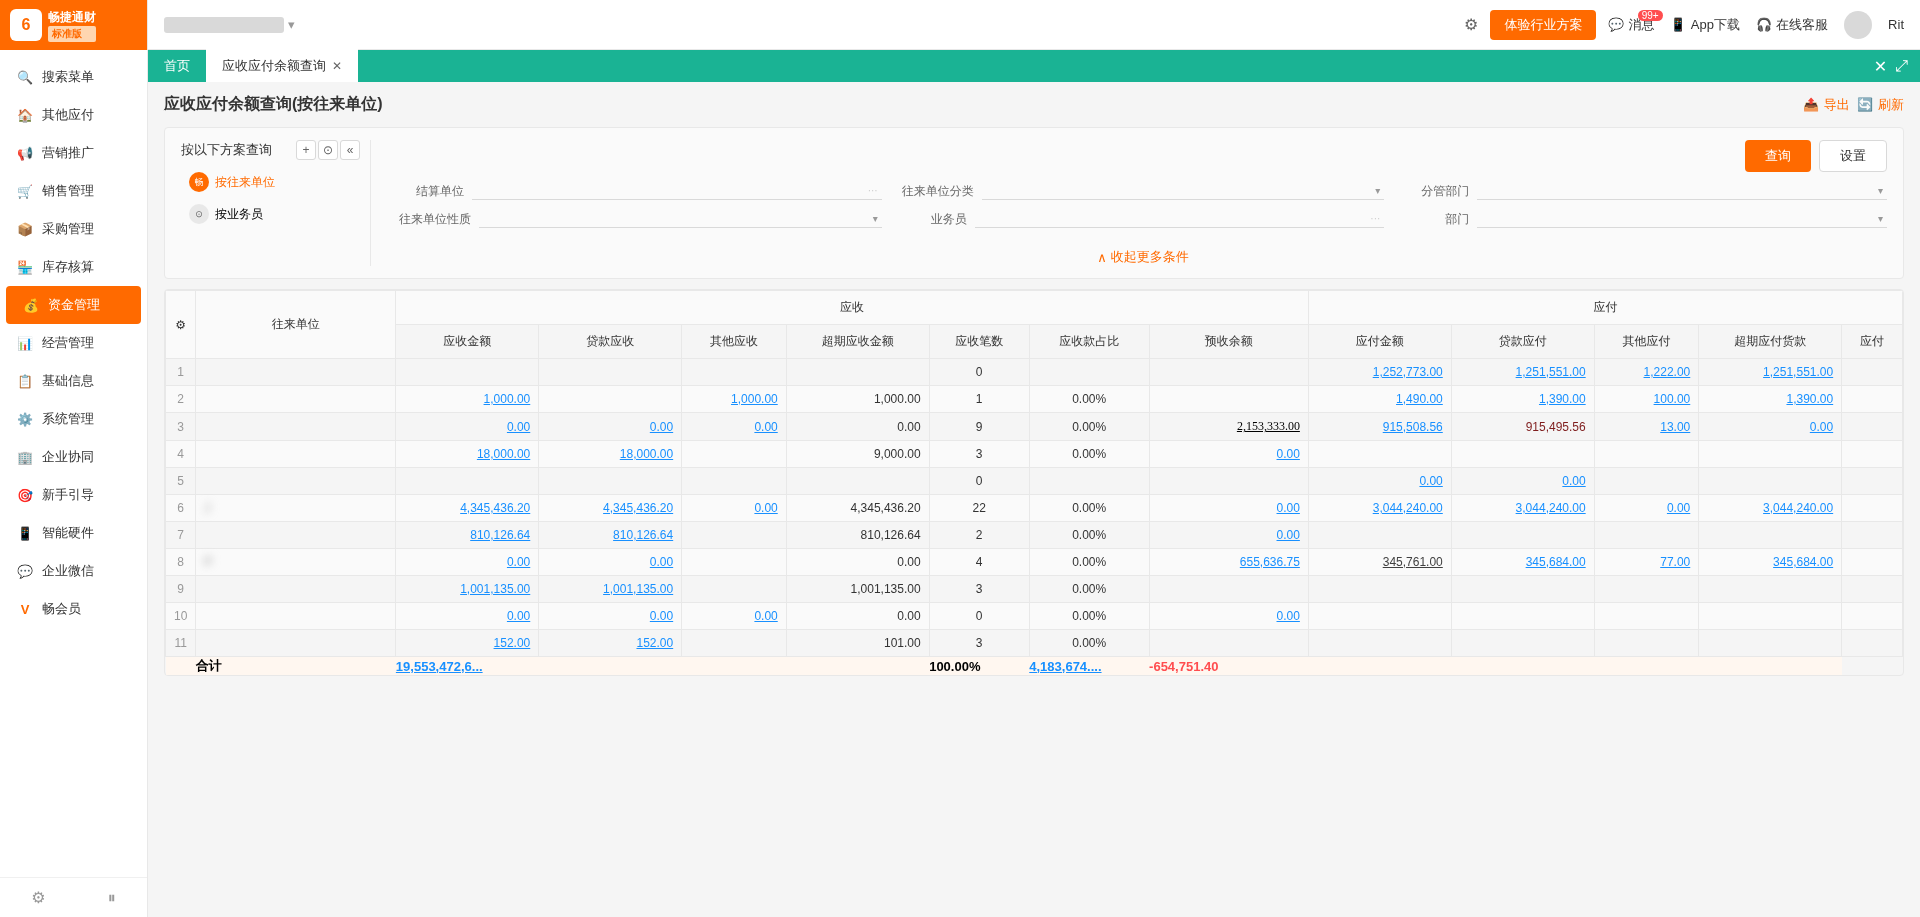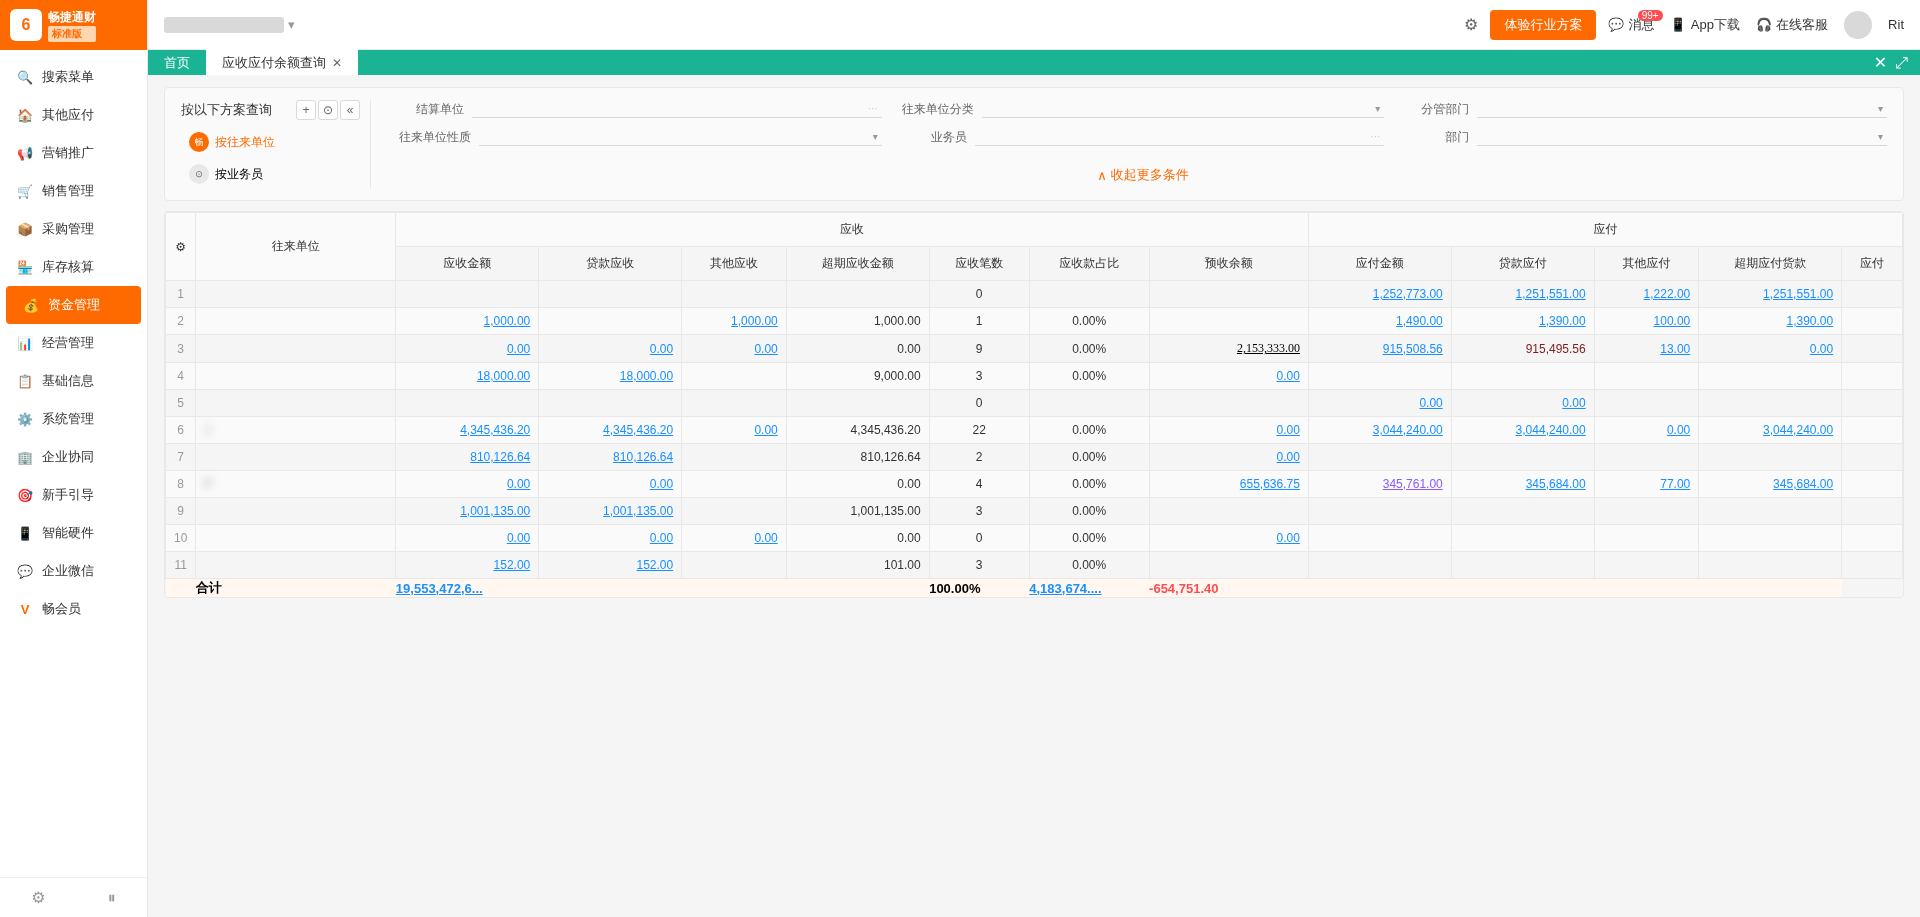--- a/index.html
+++ b/index.html
@@ -30,21 +30,21 @@
     .topbar-solution-btn { background: #ff6a00; color: #fff; border: none; border-radius: 4px; padding: 6px 14px; cursor: pointer; font-size: 13px; }
     .topbar-right { display: flex; align-items: center; gap: 16px; margin-left: auto; }
     .topbar-msg { display: flex; align-items: center; gap: 4px; cursor: pointer; color: #333; position: relative; }
     .topbar-badge { background: #ff4d4f; color: #fff; font-size: 10px; border-radius: 8px; padding: 0 4px; position: absolute; top: -6px; right: -8px; }
     .topbar-download { display: flex; align-items: center; gap: 4px; cursor: pointer; color: #333; }
     .topbar-service { display: flex; align-items: center; gap: 4px; cursor: pointer; color: #333; }
     .topbar-avatar { width: 28px; height: 28px; background: #d9d9d9; border-radius: 50%; }
     .topbar-username { color: #333; }
 
     
-    .tabbar { background: #1ab394; display: flex; align-items: center; height: 25px; padding: 0 0 0 0; }
+    .tabbar { background: #1ab394; display: flex; align-items: center; height: 32px; padding: 0 0 0 0; }
     .tab { padding: 0 16px; height: 36px; display: flex; align-items: center; cursor: pointer; color: #fff; font-size: 13px; }
     .tab.home { background: transparent; }
     .tab.active { background: #fff; color: #333; }
     .tab-close { margin-left: 6px; font-size: 12px; color: #666; }
     .tabbar-right { margin-left: auto; display: flex; align-items: center; gap: 8px; padding-right: 12px; }
     .tabbar-icon-btn { color: #fff; cursor: pointer; font-size: 16px; background: none; border: none; }
 
     
     .content { flex: 1; background: #f5f5f5; overflow: auto; padding: 0; }
 
@@ -205,20 +205,33 @@
     </div>
     <div class="tabbar-right">
       <button class="tabbar-icon-btn">✕</button>
       <button class="tabbar-icon-btn">⤢</button>
     </div>
   </div>
 
   <div class="content">
     <div class="main-content">
 
+      <div class="page-header">
+        <h2 class="page-title">应收应付余额查询(按往来单位)</h2>
+        <div class="page-actions">
+          <button class="btn-export">
+            <span>📤</span>
+            <span>导出</span>
+          </button>
+          <button class="btn-refresh">
+            <span>🔄</span>
+            <span>刷新</span>
+          </button>
+        </div>
+      </div>
 
       <div style="background:#fafafa;border:1px solid #e8e8e8;border-radius:4px;padding:12px 16px;margin-bottom:10px;display:flex;gap:12px;">
 
         <div style="width:190px;flex-shrink:0;border-right:1px solid #e8e8e8;padding-right:10px;margin-right:16px;">
           <div style="display:flex;align-items:center;gap:4px;margin-bottom:8px;font-size:12px;color:#333;">
             <span>按以下方案查询</span>
             <div style="display:flex;gap:2px;margin-left:auto;">
               <div class="icon-btn-small">+</div>
               <div class="icon-btn-small">⊙</div>
               <div class="icon-btn-small">«</div>
@@ -230,20 +243,24 @@
               <span style="color:#ff6a00;font-size:12px;">按往来单位</span>
             </div>
             <div class="filter-nav-item">
               <div class="filter-nav-icon2" style="font-size:9px;">⊙</div>
               <span style="font-size:12px;">按业务员</span>
             </div>
           </div>
         </div>
 
         <div style="flex:1;">
+          <div style="display:flex;justify-content:flex-end;gap:8px;margin-bottom:10px;">
+            <button class="btn-query">查询</button>
+            <button class="btn-setting">设置</button>
+          </div>
           <div style="display:grid;grid-template-columns:repeat(3,1fr);gap:10px 20px;">
 
             <div class="filter-field">
               <span class="field-label">结算单位</span>
               <div class="field-input">
                 <span></span>
                 <span class="field-input-dots">···</span>
               </div>
             </div>
             <div class="filter-field">
@@ -436,21 +453,21 @@
               <tr>
                 <td class="text-center row-num">8</td>
                 <td class="text-left blurred">P</td>
                 <td class="" style="text-decoration: underline; color: rgb(24, 144, 255); cursor: pointer;">0.00</td>
                 <td class="" style="text-decoration: underline; color: rgb(24, 144, 255); cursor: pointer;">0.00</td>
                 <td class=""></td>
                 <td class="">0.00</td>
                 <td class="text-center">4</td>
                 <td class="text-center">0.00%</td>
                 <td class="" style="text-decoration: underline; color: rgb(24, 144, 255); cursor: pointer; padding-left: 28px;">655,636.75</td>
-                <td class="" style="text-decoration: underline; color: #8b5cf6; cursor: pointer;">345,761.00</td>
+                <td class="" style="text-decoration: underline; color: #404040; cursor: pointer;">345,761.00</td>
                 <td class="" style="text-decoration: underline; color: rgb(24, 144, 255); cursor: pointer;">345,684.00</td>
                 <td class="" style="text-decoration: underline; color: rgb(24, 144, 255); cursor: pointer;">77.00</td>
                 <td class="" style="text-decoration: underline; color: rgb(24, 144, 255); cursor: pointer;">345,684.00</td>
                 <td class=""></td>
               </tr>
               <tr>
                 <td class="text-center row-num">9</td>
                 <td class="text-left blurred"></td>
                 <td class="" style="text-decoration: underline; color: rgb(24, 144, 255); cursor: pointer;">1,001,135.00</td>
                 <td class="" style="text-decoration: underline; color: rgb(24, 144, 255); cursor: pointer;">1,001,135.00</td>

